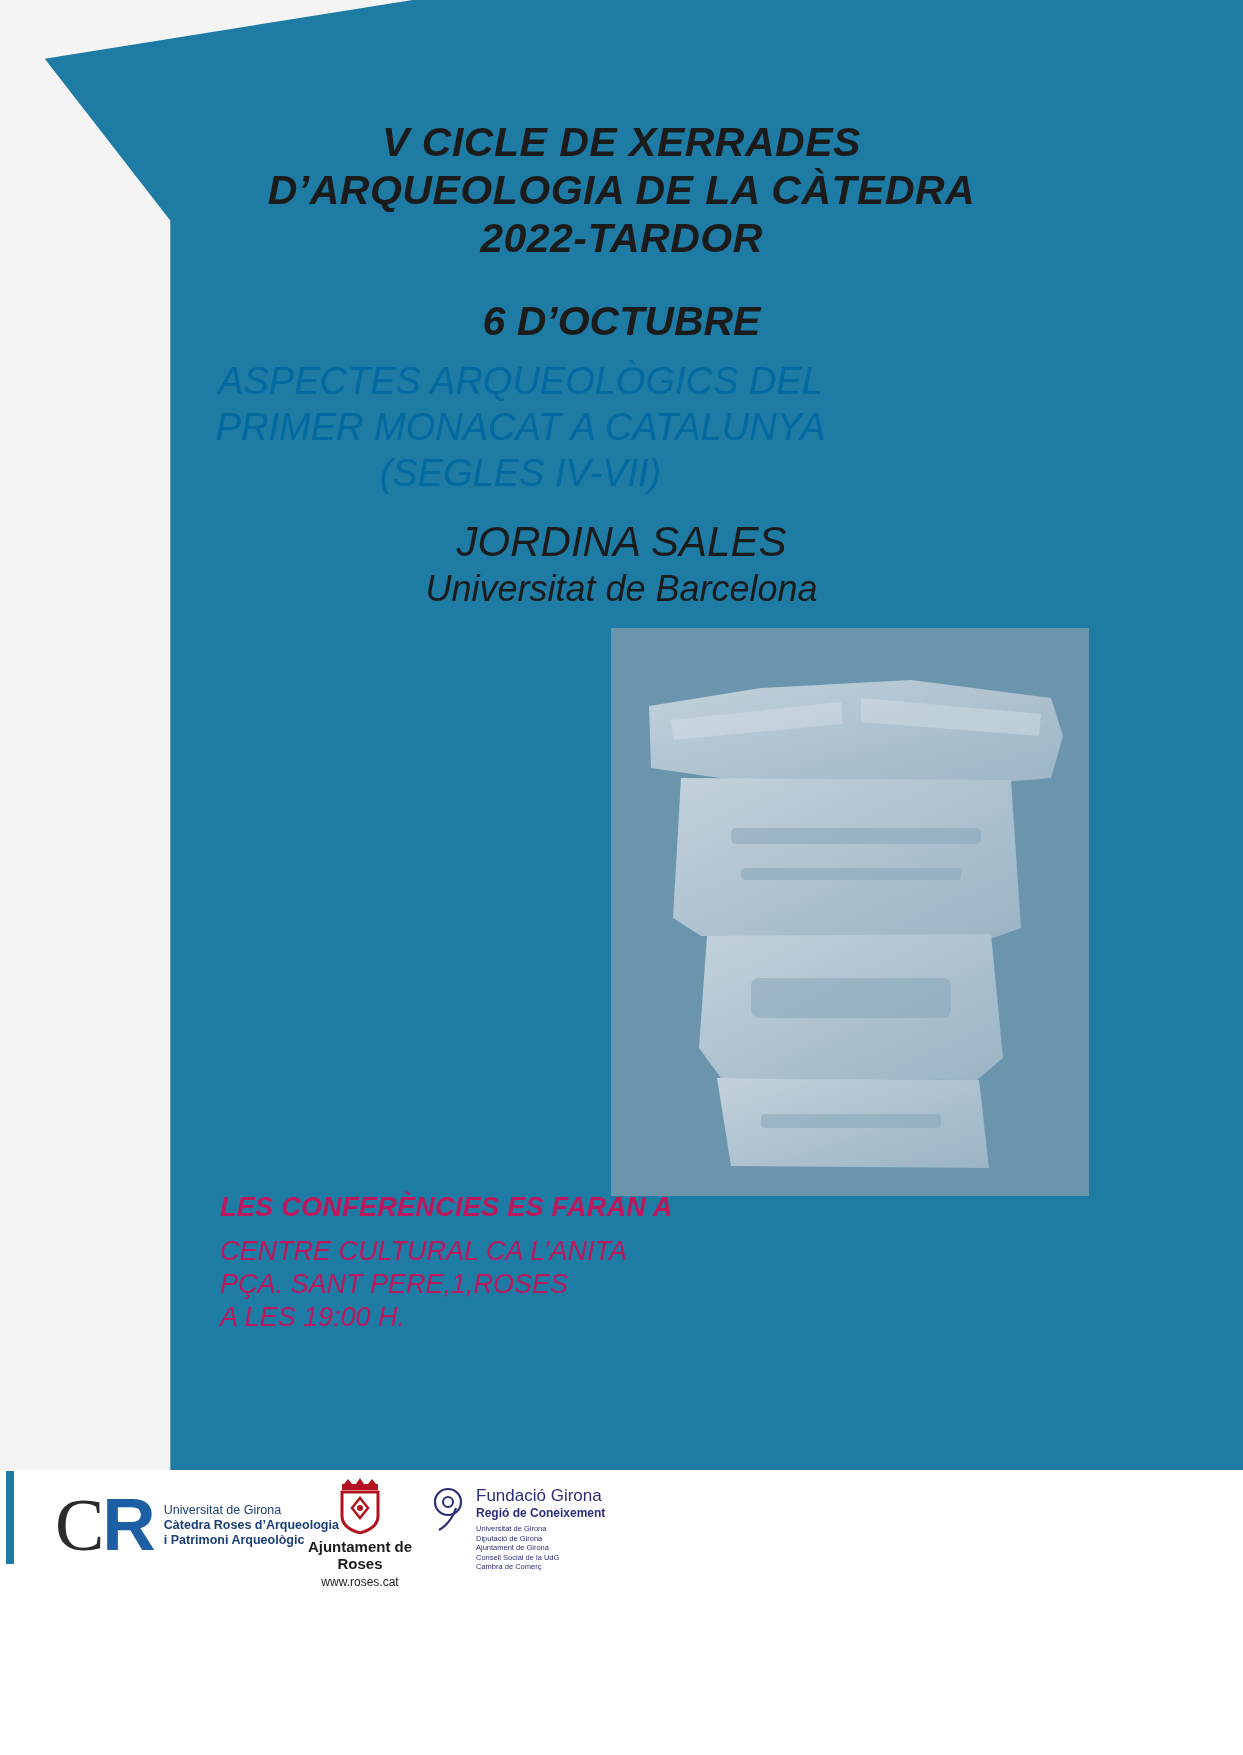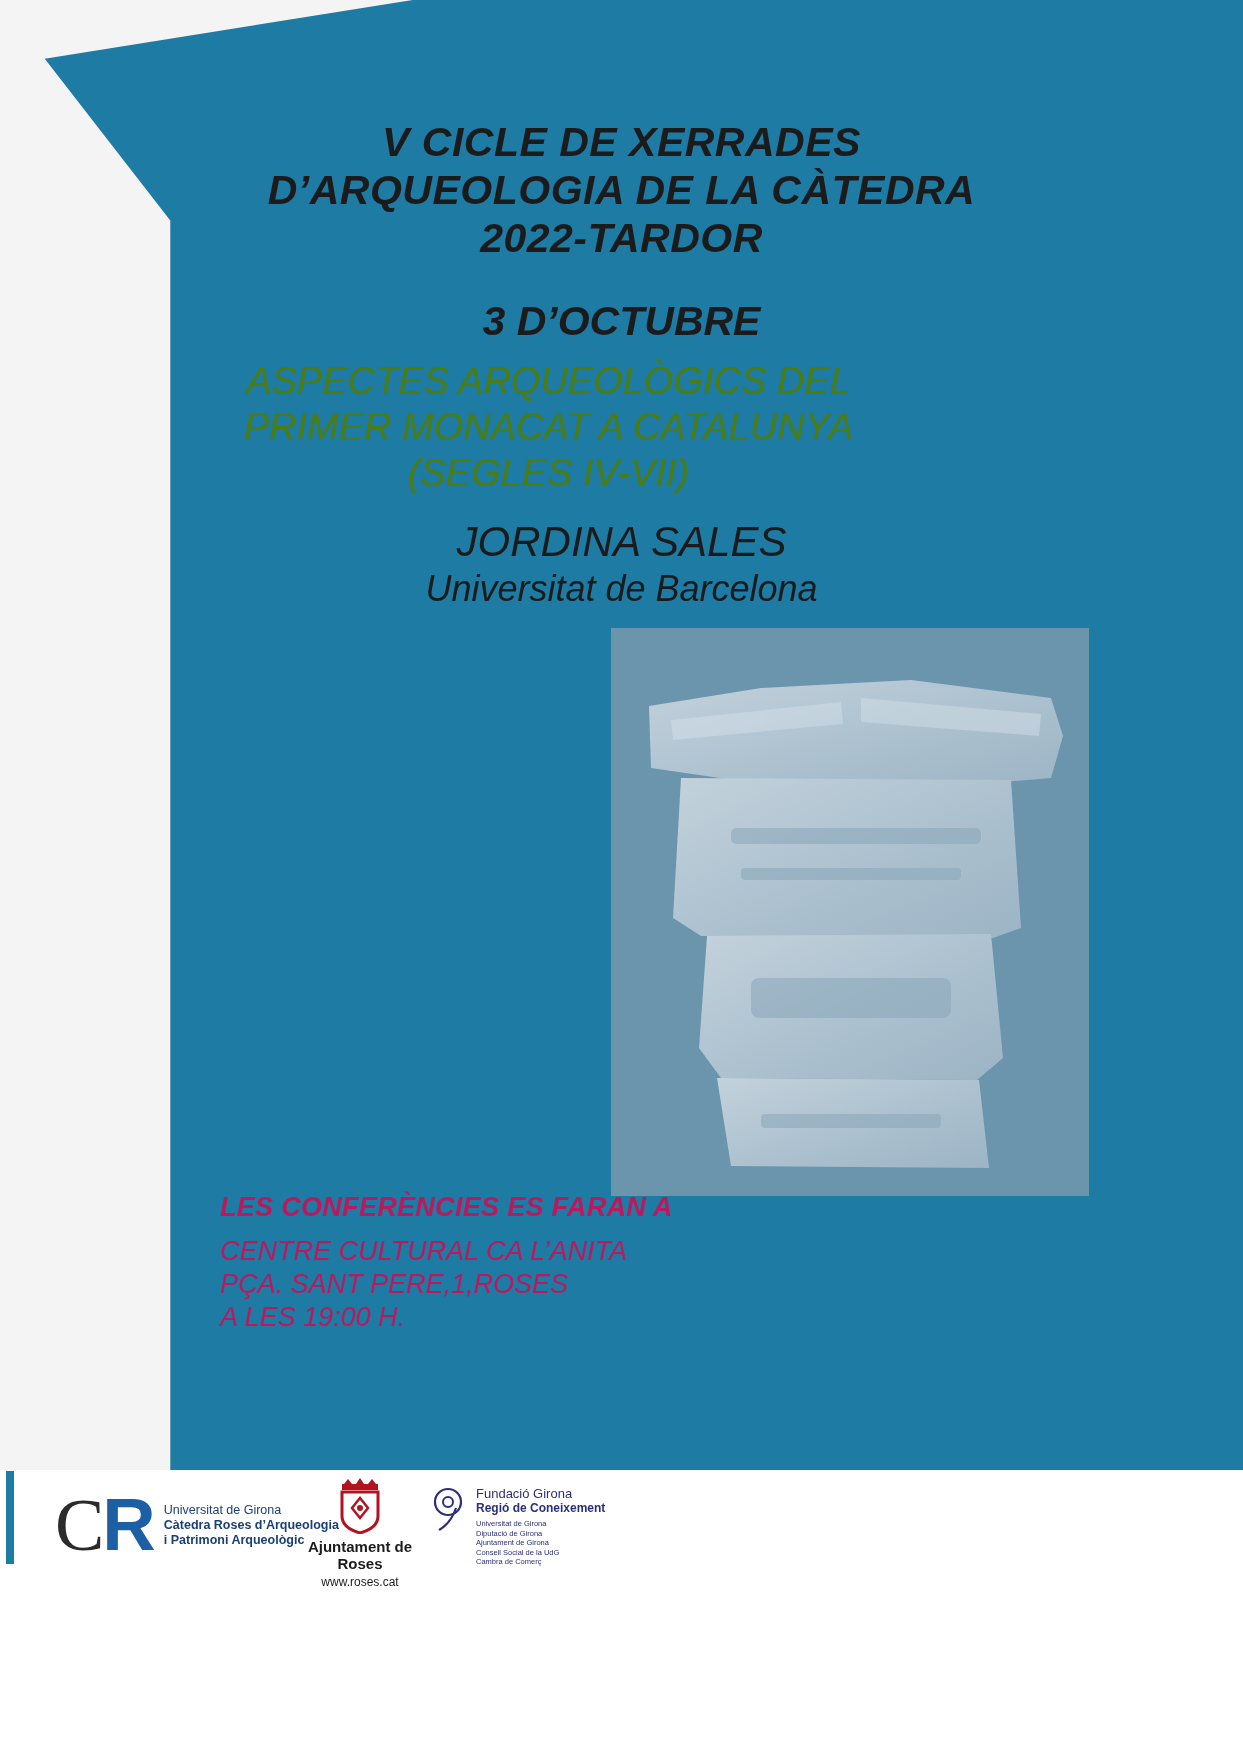--- a/index.html
+++ b/index.html
@@ -70,22 +70,21 @@
     font-size: 41px;
     font-weight: bold;
     color: #1b1b1b;
   }
   .talk-title {
     position: absolute;
     top: 358px;
     left: 0;
     width: 1041px;
     text-align: center;
-    color: #4d7c0f;
-    padding-left: 28px;
+    color: #0369a1;
   }
   .talk-line {
     font-size: 38px;
     font-weight: normal;
     line-height: 46px;
     white-space: nowrap;
   }
   .speaker {
     position: absolute;
     top: 518px;
@@ -210,40 +209,40 @@
     top: 16px;
     display: flex;
     align-items: flex-start;
   }
   .fund-mark {
     margin-right: 6px;
   }
   .fund-text {
     color: #2b2f7a;
   }
-  .fund-t1 { font-size: 13px; }
+  .fund-t1 { font-size: 17px; }
   .fund-t2 { font-size: 12px; font-weight: bold; margin-bottom: 4px; }
   .fund-small { font-size: 7.5px; line-height: 9.5px; color: #2b2f7a; }
 </style>
 </head>
 <body>
 
 <div class="poster">
 
   <div class="blue-shape"></div>
 
   <div class="content">
 
     <div class="title-block">
       <div class="title-line">V CICLE DE XERRADES</div>
       <div class="title-line">D’ARQUEOLOGIA DE LA CÀTEDRA</div>
       <div class="title-line">2022-TARDOR</div>
     </div>
 
-    <div class="date-line">3 D’OCTUBRE</div>
+    <div class="date-line">6 D’OCTUBRE</div>
 
     <div class="talk-title">
       <div class="talk-line">ASPECTES ARQUEOLÒGICS DEL</div>
       <div class="talk-line">PRIMER MONACAT A CATALUNYA</div>
       <div class="talk-line">(SEGLES IV-VII)</div>
     </div>
 
     <div class="speaker">JORDINA SALES</div>
     <div class="affiliation">Universitat de Barcelona</div>
 

